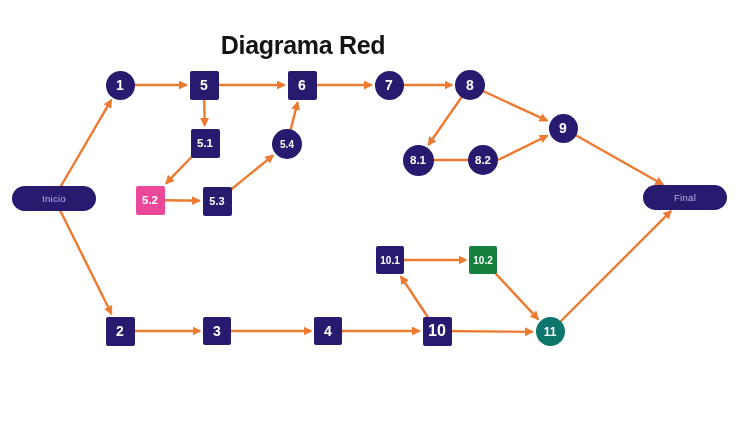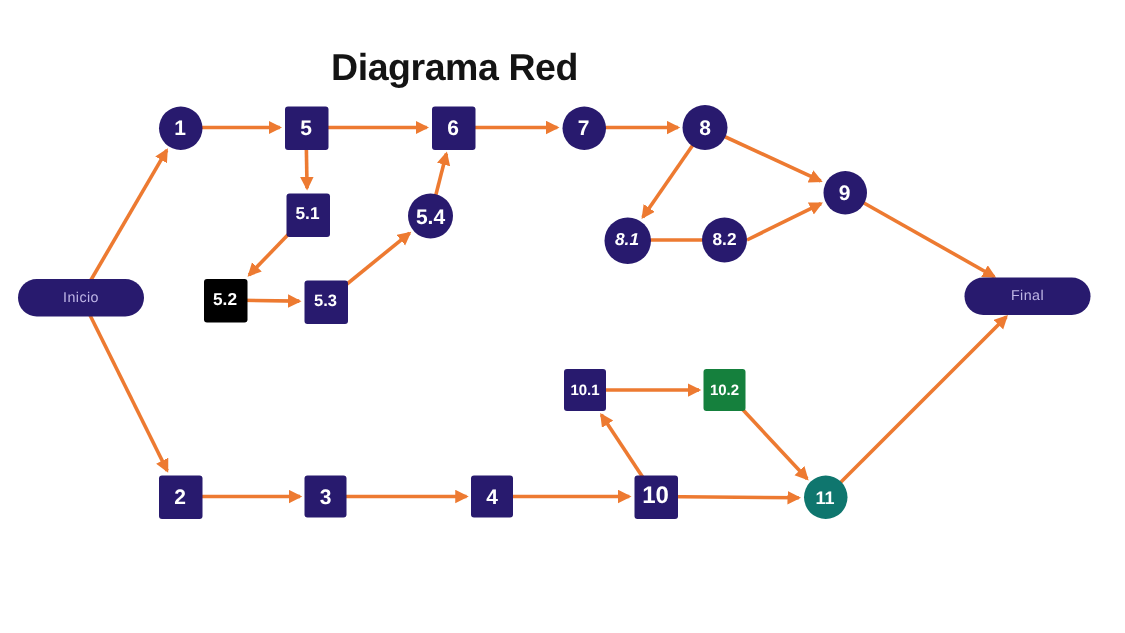--- a/index.html
+++ b/index.html
@@ -100,29 +100,29 @@
       <div class="node circle" style="left: 374.5px; top: 70.5px; width: 29px; height: 29px; background: rgb(40, 26, 110);">
         <span style="font-size: 14px; color: rgb(255, 255, 255);">7</span>
       </div>
       <div class="node circle" style="left: 455px; top: 70px; width: 30px; height: 30px; background: rgb(40, 26, 110);">
         <span style="font-size: 14px; color: rgb(255, 255, 255);">8</span>
       </div>
       <div class="node square" style="left: 190.5px; top: 128.5px; width: 29px; height: 29px; background: rgb(40, 26, 110);">
         <span style="font-size: 11.5px; color: rgb(255, 255, 255);">5.1</span>
       </div>
       <div class="node circle" style="left: 272px; top: 129px; width: 30px; height: 30px; background: rgb(40, 26, 110);">
-        <span style="font-size: 14px; color: rgb(255, 255, 255);">5.4</span>
+        <span style="font-size: 10px; color: rgb(255, 255, 255);">5.4</span>
       </div>
-      <div class="node square" style="left: 135.5px; top: 185.5px; width: 29px; height: 29px; background: #000000;">
+      <div class="node square" style="left: 135.5px; top: 185.5px; width: 29px; height: 29px; background: #ec4899;">
         <span style="font-size: 11.5px; color: rgb(255, 255, 255);">5.2</span>
       </div>
       <div class="node square" style="left: 202.5px; top: 186.5px; width: 29px; height: 29px; background: rgb(40, 26, 110);">
         <span style="font-size: 11px; color: rgb(255, 255, 255);">5.3</span>
       </div>
-      <div class="node circle" style="left: 402.5px; top: 144.5px; width: 31px; height: 31px; background: rgb(40, 26, 110); font-style: italic;">
+      <div class="node circle" style="left: 402.5px; top: 144.5px; width: 31px; height: 31px; background: rgb(40, 26, 110);">
         <span style="font-size: 11.5px; color: rgb(255, 255, 255);">8.1</span>
       </div>
       <div class="node circle" style="left: 468px; top: 145px; width: 30px; height: 30px; background: rgb(40, 26, 110);">
         <span style="font-size: 11.5px; color: rgb(255, 255, 255);">8.2</span>
       </div>
       <div class="node circle" style="left: 548.5px; top: 113.5px; width: 29px; height: 29px; background: rgb(40, 26, 110);">
         <span style="font-size: 14px; color: rgb(255, 255, 255);">9</span>
       </div>
       <div class="node pill" style="left: 643px; top: 184.5px; width: 84px; height: 25px; background: rgb(40, 26, 110);">
         <span style="font-size: 9.5px; color: rgb(191, 182, 230);">Final</span>

